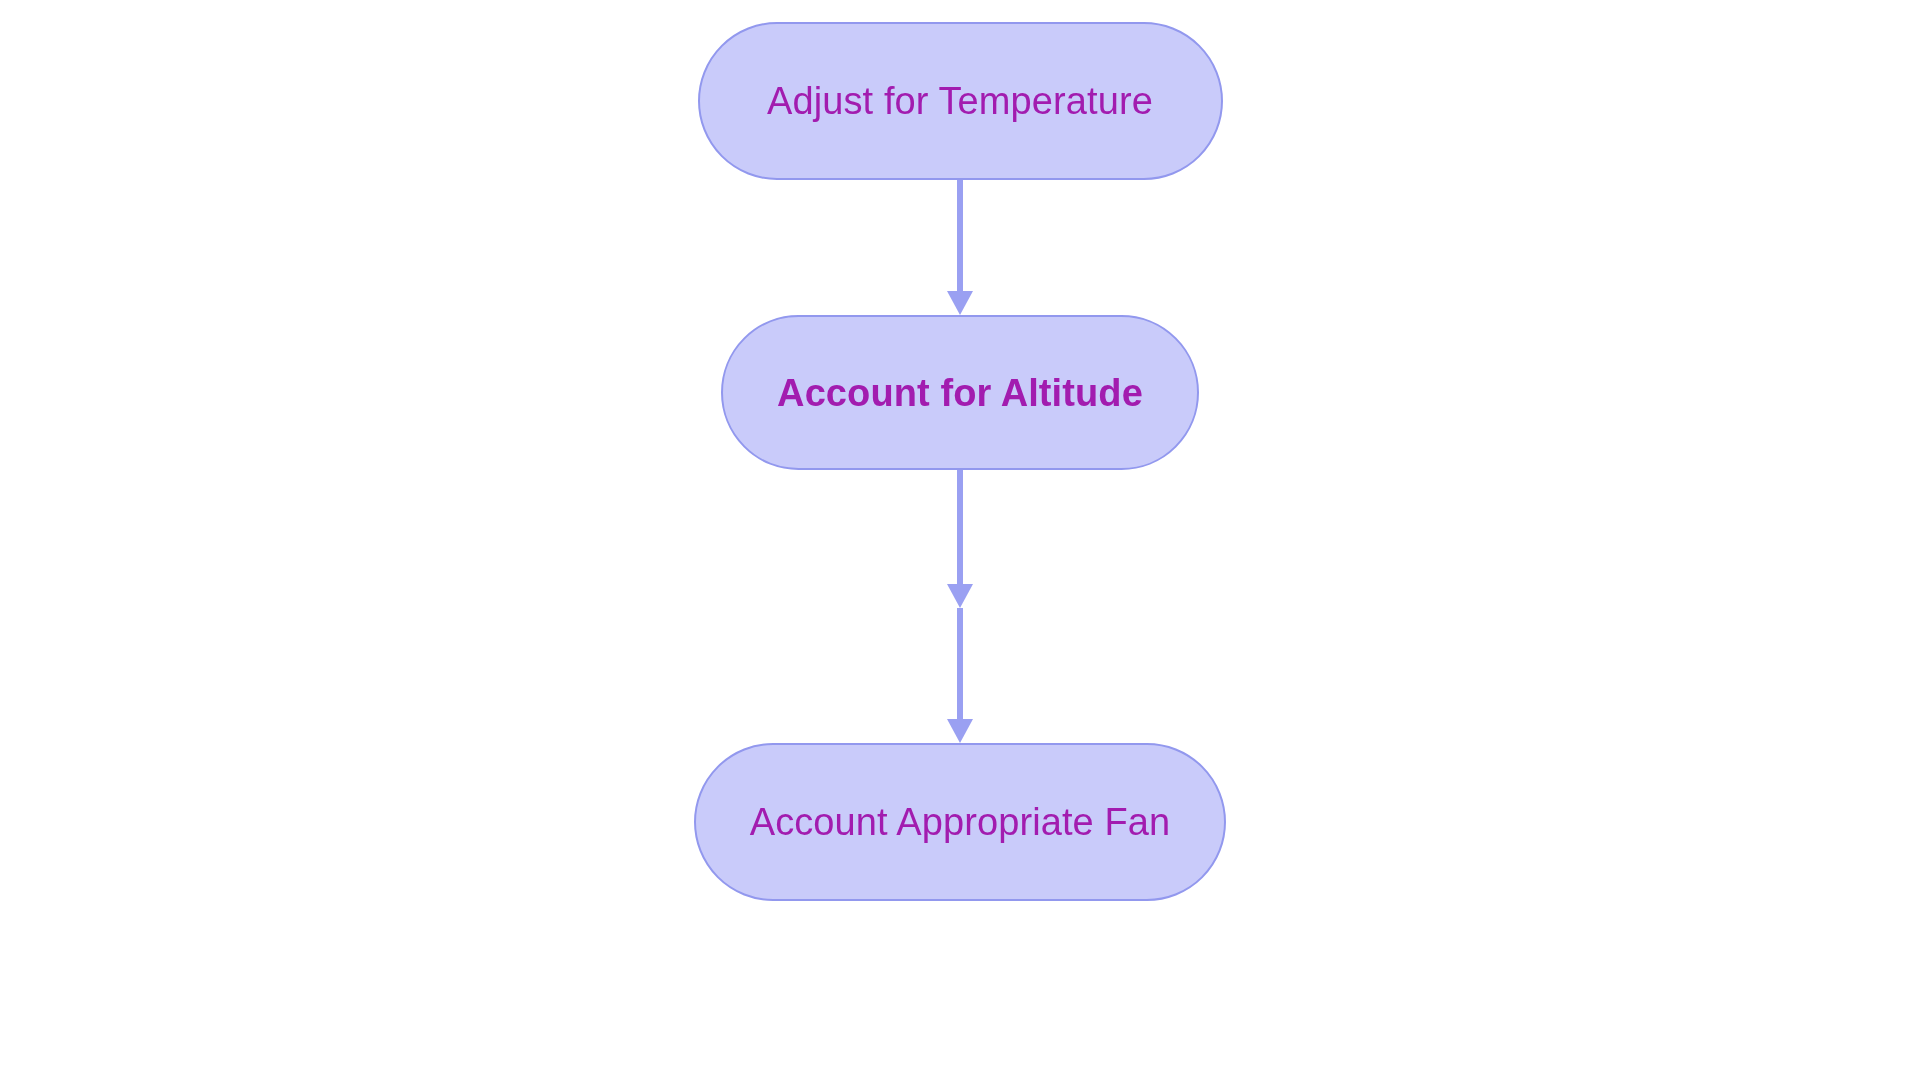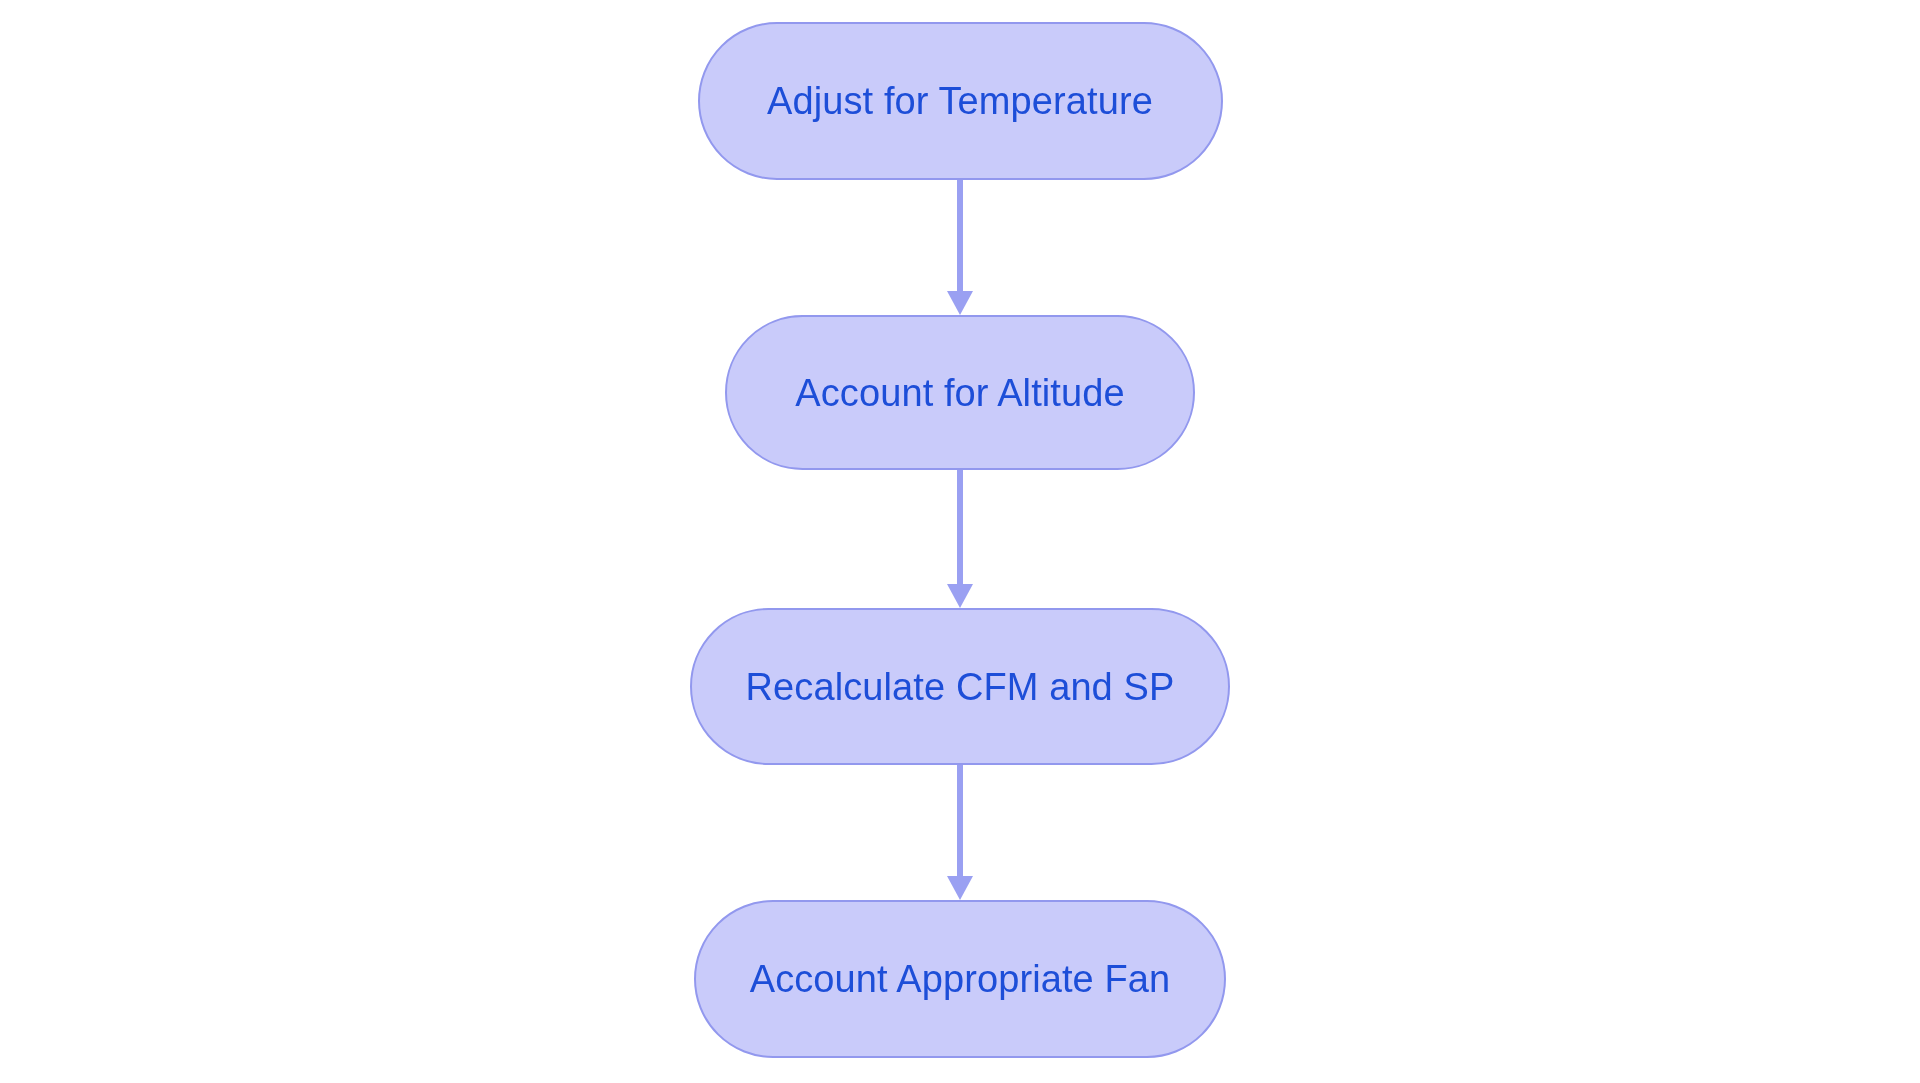--- a/index.html
+++ b/index.html
@@ -47,26 +47,26 @@
     font-size: 38px;
     font-weight: 400;
     letter-spacing: 0.1px;
     line-height: 1;
     white-space: nowrap;
     padding: 0 54px;
   }
 
   .node-label {
     display: block;
-    color: #1d4ed8;
+    color: #a21caf;
     text-align: center;
   }
 
   .node-1 { height: 158px; min-width: 525px; margin-top: 22px; }
-  .node-2 { height: 155px; min-width: 470px; }
+  .node-2 { height: 155px; min-width: 470px; font-weight: bold; }
   .node-3 { height: 157px; min-width: 540px; }
   .node-4 { height: 158px; min-width: 520px; }
 
   
   .connector {
     position: relative;
     width: 26px;
     display: flex;
     flex-direction: column;
     align-items: center;
@@ -108,23 +108,20 @@
 
     <div class="node node-2">
       <span class="node-label">Account for Altitude</span>
     </div>
 
     <div class="connector connector-2">
       <div class="stem"></div>
       <div class="head"></div>
     </div>
 
-    <div class="node node-3">
-      <span class="node-label">Recalculate CFM and SP</span>
-    </div>
 
     <div class="connector connector-3">
       <div class="stem"></div>
       <div class="head"></div>
     </div>
 
     <div class="node node-4">
       <span class="node-label">Account Appropriate Fan</span>
     </div>
 

